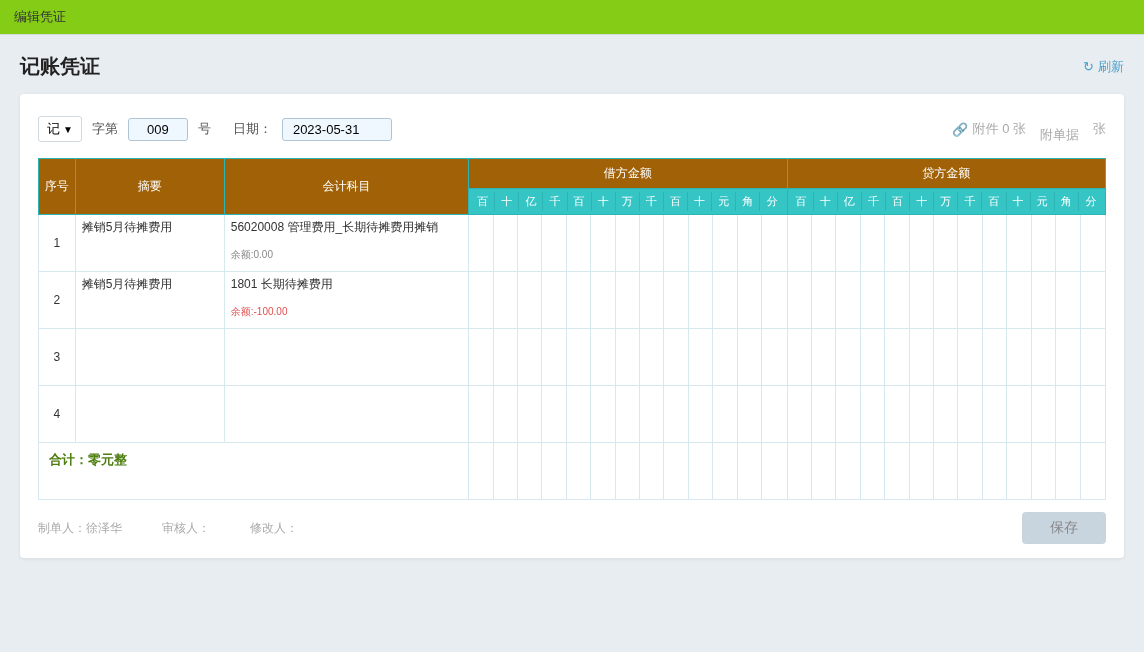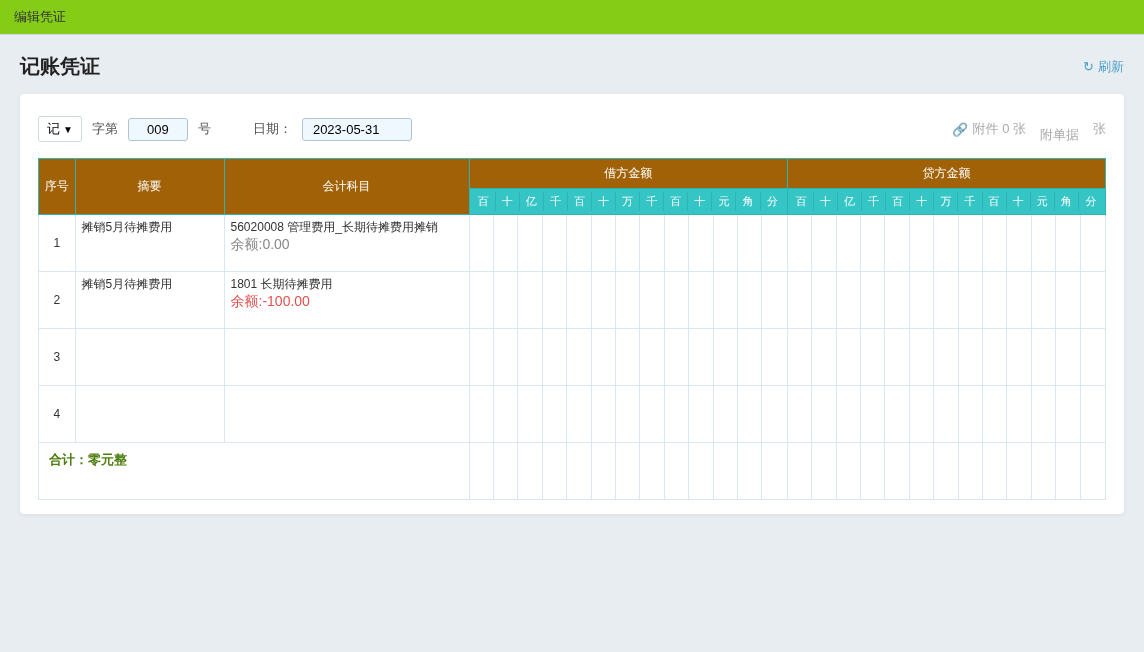--- a/index.html
+++ b/index.html
@@ -73,21 +73,21 @@
     .number-input {
       border: 1px solid #b0c4d4;
       border-radius: 3px;
       padding: 3px 8px;
       width: 60px;
       font-size: 13px;
       text-align: center;
       background: #f0f8ff;
     }
     .hao-label { color: #555; }
-    .date-label { color: #555; margin-left: 32px; }
+    .date-label { color: #555; margin-left: 12px; }
     .date-input {
       border: 1px solid #b0c4d4;
       border-radius: 3px;
       padding: 3px 10px;
       font-size: 13px;
       background: #f0f8ff;
       width: 110px;
     }
     .right-controls {
       margin-left: auto;
@@ -164,23 +164,23 @@
     .data-row td.seq-cell {
       text-align: center;
       vertical-align: middle;
       color: #333;
     }
     .data-row td.account-cell {
       color: #333;
       border-radius: 13px;
     }
     .balance-text {
-      font-size: 14px;
+      font-size: 10px;
       color: #888;
-      margin-top: 0;
+      margin-top: 12px;
     }
     .balance-negative {
       color: #e05050;
     }
     .amount-grid {
       display: grid;
       grid-template-columns: repeat(13, 1fr);
       height: 100%;
     }
     .amount-grid-cell {
@@ -502,14 +502,20 @@
                 <div class="amount-grid-cell"></div>
                 <div class="amount-grid-cell"></div>
                 <div class="amount-grid-cell"></div>
                 <div class="amount-grid-cell"></div>
               </div>
             </td>
           </tr>
         </tbody>
     </table>
 
+    <div class="footer-info">
+      <span>制单人：徐泽华</span>
+      <span>审核人：</span>
+      <span>修改人：</span>
+      <button class="save-btn">保存</button>
+    </div>
   </div>
 </div>
 
 </body></html>

